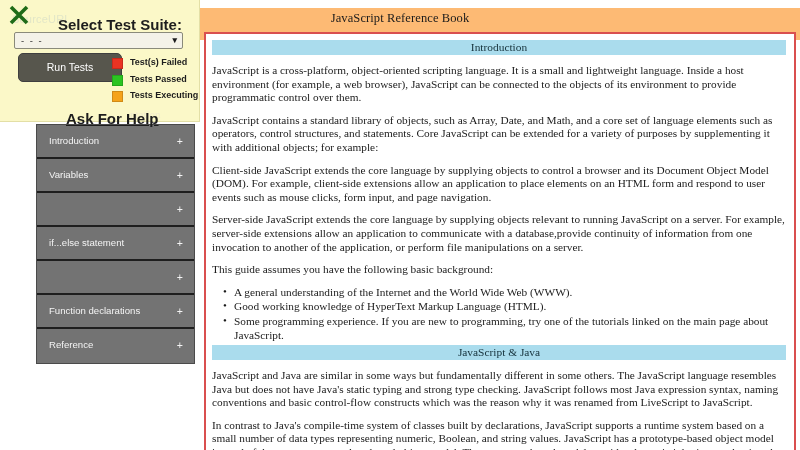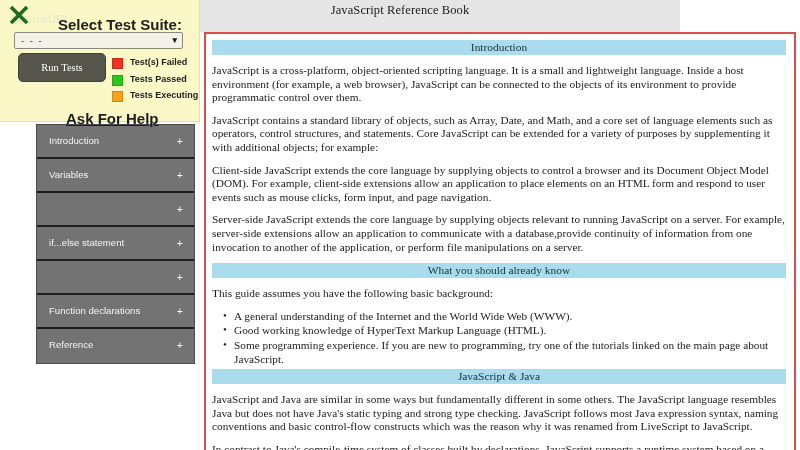--- a/index.html
+++ b/index.html
@@ -19,24 +19,24 @@
   #page-root {
     position: absolute;
     inset: 0;
     background: #ffffff;
   }
 
   
   #doc-header {
     position: absolute;
     left: 0;
-    top: 0;
-    width: 680px;
+    top: 8px;
+    width: 800px;
     height: 32px;
-    background: #e5e5e5;
+    background: #fdba74;
   }
   #doc-title {
     position: absolute;
     left: 0;
     top: 3px;
     width: 800px;
     text-align: center;
     font-family: "Liberation Serif", serif;
     font-size: 12.5px;
     color: #1b1b1b;
@@ -229,28 +229,28 @@
     height: 15px;
     line-height: 14px;
     font-size: 9px;
     color: #1b1b1b;
     font-weight: bold;
   }
 
   .runner-btn {
     position: absolute;
     left: 18px;
-    width: 88px;
+    width: 104px;
     height: 29px;
     border: 1px solid #3f3f3f;
     border-radius: 5px;
     box-sizing: border-box;
     text-align: center;
     font-size: 10.5px;
-    font-family: Liberation Serif, serif;
+    font-family: Liberation Sans, sans-serif;
     cursor: pointer;
   }
   #run-tests-btn {
     top: 53px;
     background: #57564d;
     color: #ffffff;
     line-height: 27px;
   }
   #tests-btn {
     top: 85px;
@@ -310,21 +310,20 @@
 
   <div id="content-panel">
     <div id="content-inner">
 
       <div class="section-head tight">Introduction</div>
       <p class="para">JavaScript is a cross-platform, object-oriented scripting language. It is a small and lightweight language. Inside a host environment (for example, a web browser), JavaScript can be connected to the objects of its environment to provide programmatic control over them.</p>
       <p class="para">JavaScript contains a standard library of objects, such as Array, Date, and Math, and a core set of language elements such as operators, control structures, and statements. Core JavaScript can be extended for a variety of purposes by supplementing it with additional objects; for example:</p>
       <p class="para">Client-side JavaScript extends the core language by supplying objects to control a browser and its Document Object Model (DOM). For example, client-side extensions allow an application to place elements on an HTML form and respond to user events such as mouse clicks, form input, and page navigation.</p>
       <p class="para">Server-side JavaScript extends the core language by supplying objects relevant to running JavaScript on a server. For example, server-side extensions allow an application to communicate with a database,provide continuity of information from one invocation to another of the application, or perform file manipulations on a server.</p>
 
-      <div class="section-head">What you should already know</div>
       <p class="para">This guide assumes you have the following basic background:</p>
       <ul class="know-list">
         <li>A general understanding of the Internet and the World Wide Web (WWW).</li>
         <li>Good working knowledge of HyperText Markup Language (HTML).</li>
         <li>Some programming experience. If you are new to programming, try one of the tutorials linked on the main page about JavaScript.</li>
       </ul>
 
       <div class="section-head">JavaScript &amp; Java</div>
       <p class="para">JavaScript and Java are similar in some ways but fundamentally different in some others. The JavaScript language resembles Java but does not have Java's static typing and strong type checking. JavaScript follows most Java expression syntax, naming conventions and basic control-flow constructs which was the reason why it was renamed from LiveScript to JavaScript.</p>
       <p class="para">In contrast to Java's compile-time system of classes built by declarations, JavaScript supports a runtime system based on a small number of data types representing numeric, Boolean, and string values. JavaScript has a prototype-based object model instead of the more common class-based object model. The prototype-based model provides dynamic inheritance; that is, what is inherited can vary for individual objects. JavaScript also supports functions without any special declarative requirements. Functions can be properties of objects, executing as loosely typed methods.</p>

